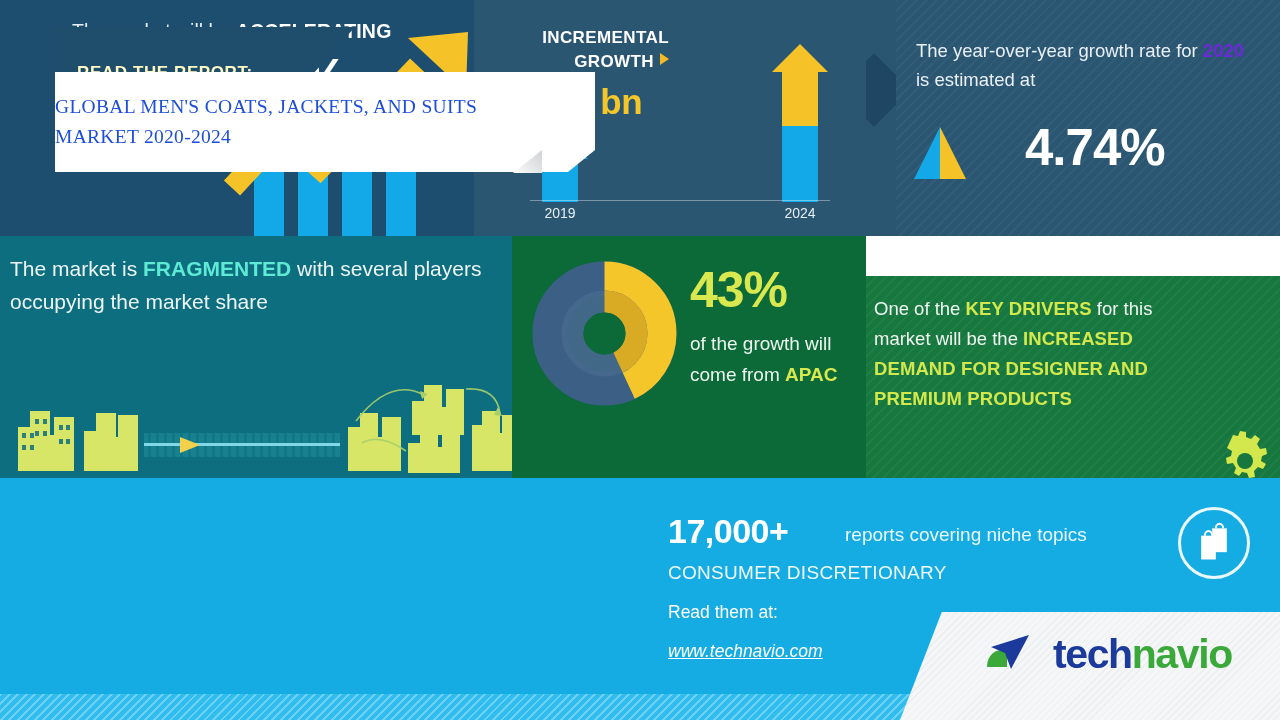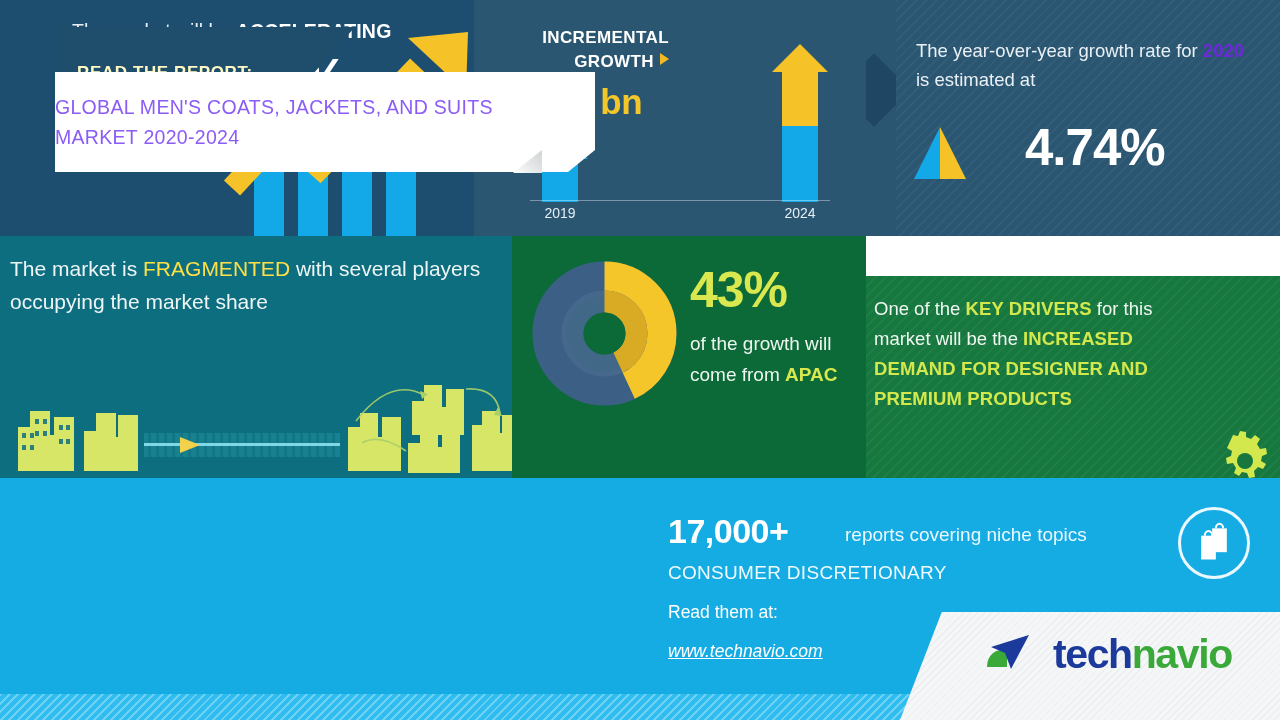--- a/index.html
+++ b/index.html
@@ -43,21 +43,21 @@
   .p3-val  { position:absolute; left:1025px; top:118px; font-size:51px; font-weight:700; color:#ffffff; letter-spacing:-1px; }
   .p3-tri  { position:absolute; left:912px; top:125px; width:56px; height:56px; }
 
   
   .row2 { position:absolute; left:0; top:236px; width:1280px; height:242px; }
   .p4 { position:absolute; left:0; top:0; width:512px; height:242px; background:#0d6e80; overflow:hidden; }
   .p5 { position:absolute; left:512px; top:0; width:354px; height:242px; background:#0b6a38; overflow:hidden; }
   .p6 { position:absolute; left:866px; top:0; width:414px; height:242px; background:#17783f; overflow:hidden;margin-top:40px; }
 
   .p4-text{ position:absolute; left:10px; top:16px; width:490px; font-size:21px; line-height:33px; color:#eef5f5; }
-  .p4-text b{ font-weight:400; color:#fde047; }
+  .p4-text b{ font-weight:700; color:#5eead4; }
   .p4-graphic{ position:absolute; left:4px; top:125px; width:508px; height:115px; }
 
   .p5-pct { position:absolute; left:178px; top:25px; font-size:50px; font-weight:700; color:#d9e84e; letter-spacing:-1px; }
   .p5-sub { position:absolute; left:178px; top:92px; width:190px; font-size:19px; line-height:31px; color:#eef7ef; }
   .p5-sub b{ font-weight:700; color:#d9e84e; }
   .donut  { position:absolute; left:20px; top:25px; width:145px; height:145px; }
 
   .p6-text{ position:absolute; left:8px; top:18px; width:330px; font-size:18.5px; line-height:30px; color:#f0f7f1; }
   .p6-text b{ font-weight:700; color:#d3e84c; letter-spacing:.1px; }
   .gears  { position:absolute; right:8px; bottom:2px; width:105px; height:85px; }
@@ -71,21 +71,21 @@
   .tab { position:absolute; left:55px; top:27px; width:300px; height:47px; background:#1f4e6d;
          clip-path:polygon(0 0, 100% 0, 86% 100%, 0 100%); }
   .tab span{ position:absolute; left:22px; top:4px; font-size:17px; font-weight:700; color:#fef9c3; letter-spacing:.6px;margin-top:32px; }
 
   .card{ position:absolute; left:55px; top:72px; width:540px; height:100px; background:#ffffff;
          clip-path:polygon(0 0, 100% 0, 100% 78%, 95% 100%, 0 100%); box-shadow:0 1px 3px rgba(0,0,0,.12); }
   .card-fold{ position:absolute; left:513px; top:150px; width:29px; height:23px;
          background:linear-gradient(225deg,#cfd3d4 0%, #e9ebec 60%, #ffffff 100%);
          clip-path:polygon(100% 0, 100% 100%, 0 100%); }
   .card-title{ position:absolute; left:55px; top:92px; width:500px; font-size:19.5px; line-height:30px;
-         color:#8b5cf6; font-family:Liberation Sans, sans-serif; letter-spacing:.3px; }
+         color:#1d4ed8; font-family:Liberation Serif, serif; letter-spacing:.3px; }
 
   .f-count{ position:absolute; left:668px; top:512px; font-size:34px; font-weight:700; color:#ffffff; letter-spacing:-.5px; }
   .f-count-sub{ position:absolute; left:845px; top:524px; font-size:19px; color:#eaf8ff; }
   .f-cat{ position:absolute; left:668px; top:562px; font-size:19px; color:#f0fbff; letter-spacing:.3px; }
   .f-read{ position:absolute; left:668px; top:602px; font-size:17.5px; color:#ffffff; }
   .f-url{ position:absolute; left:668px; top:641px; font-size:17.5px; color:#ffffff; font-style:italic; text-decoration:underline; }
 
   .bagcircle{ position:absolute; left:1178px; top:507px; width:72px; height:72px; border:3px solid #eaf8ff; border-radius:50%; }
 
   .logo-panel{ position:absolute; left:900px; top:612px; width:380px; height:108px; background:#f4f6f7;

